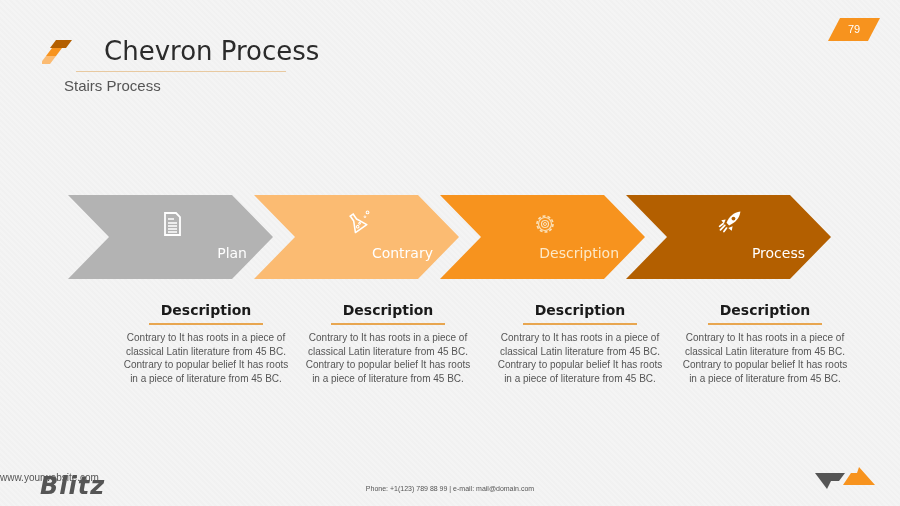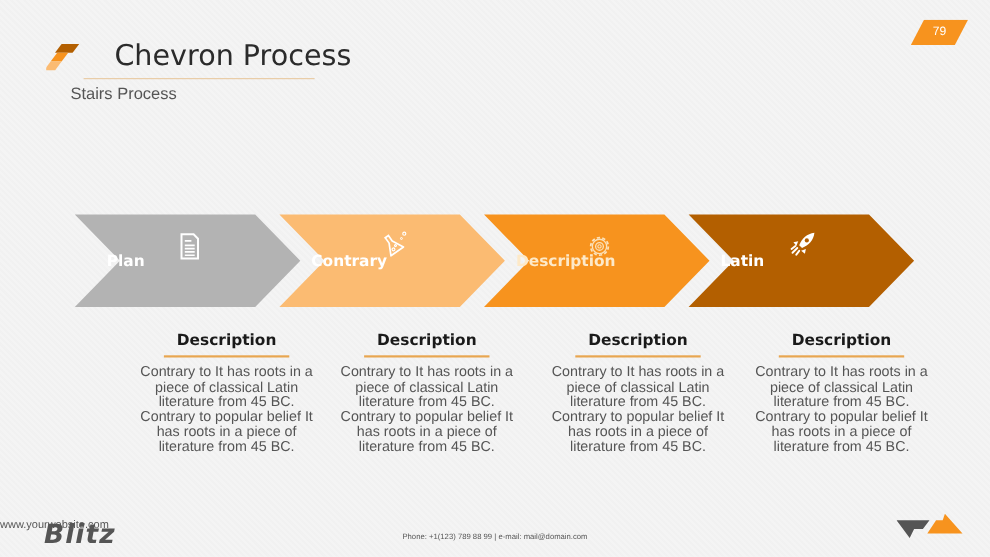--- a/index.html
+++ b/index.html
@@ -10,27 +10,27 @@
     font-family: "Liberation Sans", sans-serif;
   }
   .logo-mark { position:absolute; left:42px; top:40px; width:34px; height:24px; }
   .title { position:absolute; left:80px; top:36px; font-size:26px; color:#2b2b2b; font-family:"DejaVu Sans", sans-serif; font-weight:normal; letter-spacing:0;margin-left:24px; }
   .title-line { position:absolute; left:76px; top:71px; width:210px; height:1px; background:#e8c9a0; }
   .subtitle { position:absolute; left:64px; top:77px; font-size:15px; color:#555; }
   .page-badge { position:absolute; left:828px; top:18px; width:52px; height:23px; }
   .page-num { position:absolute; left:828px; top:18px; width:52px; height:40px; line-height:23px; text-align:center; color:#fff; font-size:11px; }
 
   .chevrons { position:absolute; left:0; top:0; width:900px; height:506px; }
-  .chev-label { position:absolute; top:230px; width:150px; text-align:left; color:#fff; font-weight:bold; font-size:14px; font-family:"DejaVu Sans", sans-serif; }
+  .chev-label { position:absolute; top:245px; width:150px; text-align:right; color:#fff; font-weight:normal; font-size:14px; font-family:"DejaVu Sans", sans-serif; }
   .chev-icon { position:absolute; top:211px; width:26px; height:26px; }
 
   .desc { position:absolute; top:302px; width:170px; text-align:center;margin-left:39px; }
   .desc-title { font-family:"DejaVu Sans", sans-serif; font-weight:bold; font-size:14px; color:#1a1a1a; }
   .desc-line { width:114px; height:2px; background:#e8a650; margin:5px auto 6px; }
-  .desc-body { font-size:13px; line-height:13.6px; color:#555; }
+  .desc-body { font-size:10px; line-height:13.6px; color:#555; }
 
   .footer-logo { position:absolute; left:40px; top:472px; font-size:24px; font-style:italic; font-weight:bold; color:#555; letter-spacing:1px; font-family:"DejaVu Sans", sans-serif; }
   .footer-site { position:absolute; left:0; width:900px; top:472px; font-size:10px; color:#555; }
   .footer-contact { position:absolute; left:0; width:900px; top:485px; text-align:center; font-size:7px; color:#555; }
   .nav-arrows { position:absolute; left:815px; top:467px; width:62px; height:25px; }
 </style>
 </head>
 <body>
 
 <svg class="logo-mark" viewBox="0 0 34 24">
@@ -83,21 +83,21 @@
   <path d="M10 12 L5 13 L8 17 Z" fill="#fff"></path>
   <path d="M18 20 L17 25 L13 22 Z" fill="#fff"></path>
   <line x1="9" y1="19" x2="4" y2="24" stroke="#fff" stroke-width="2" stroke-linecap="round"></line>
   <line x1="11" y1="22" x2="8" y2="26" stroke="#fff" stroke-width="2" stroke-linecap="round"></line>
   <line x1="7" y1="17" x2="3" y2="20" stroke="#fff" stroke-width="2" stroke-linecap="round"></line>
 </svg>
 
 <div class="chev-label" style="left:97px">Plan</div>
 <div class="chev-label" style="left:283px">Contrary</div>
 <div class="chev-label" style="left:469px;color:#fde9c8">Description</div>
-<div class="chev-label" style="left:655px">Latin</div>
+<div class="chev-label" style="left:655px">Process</div>
 
 <div class="desc" style="left:82px">
   <div class="desc-title">Description</div>
   <div class="desc-line"></div>
   <div class="desc-body">Contrary to It has roots in a piece of classical Latin literature from 45 BC. Contrary to popular belief It has roots in a piece of literature from 45 BC.</div>
 </div>
 <div class="desc" style="left:264px">
   <div class="desc-title">Description</div>
   <div class="desc-line"></div>
   <div class="desc-body">Contrary to It has roots in a piece of classical Latin literature from 45 BC. Contrary to popular belief It has roots in a piece of literature from 45 BC.</div>

